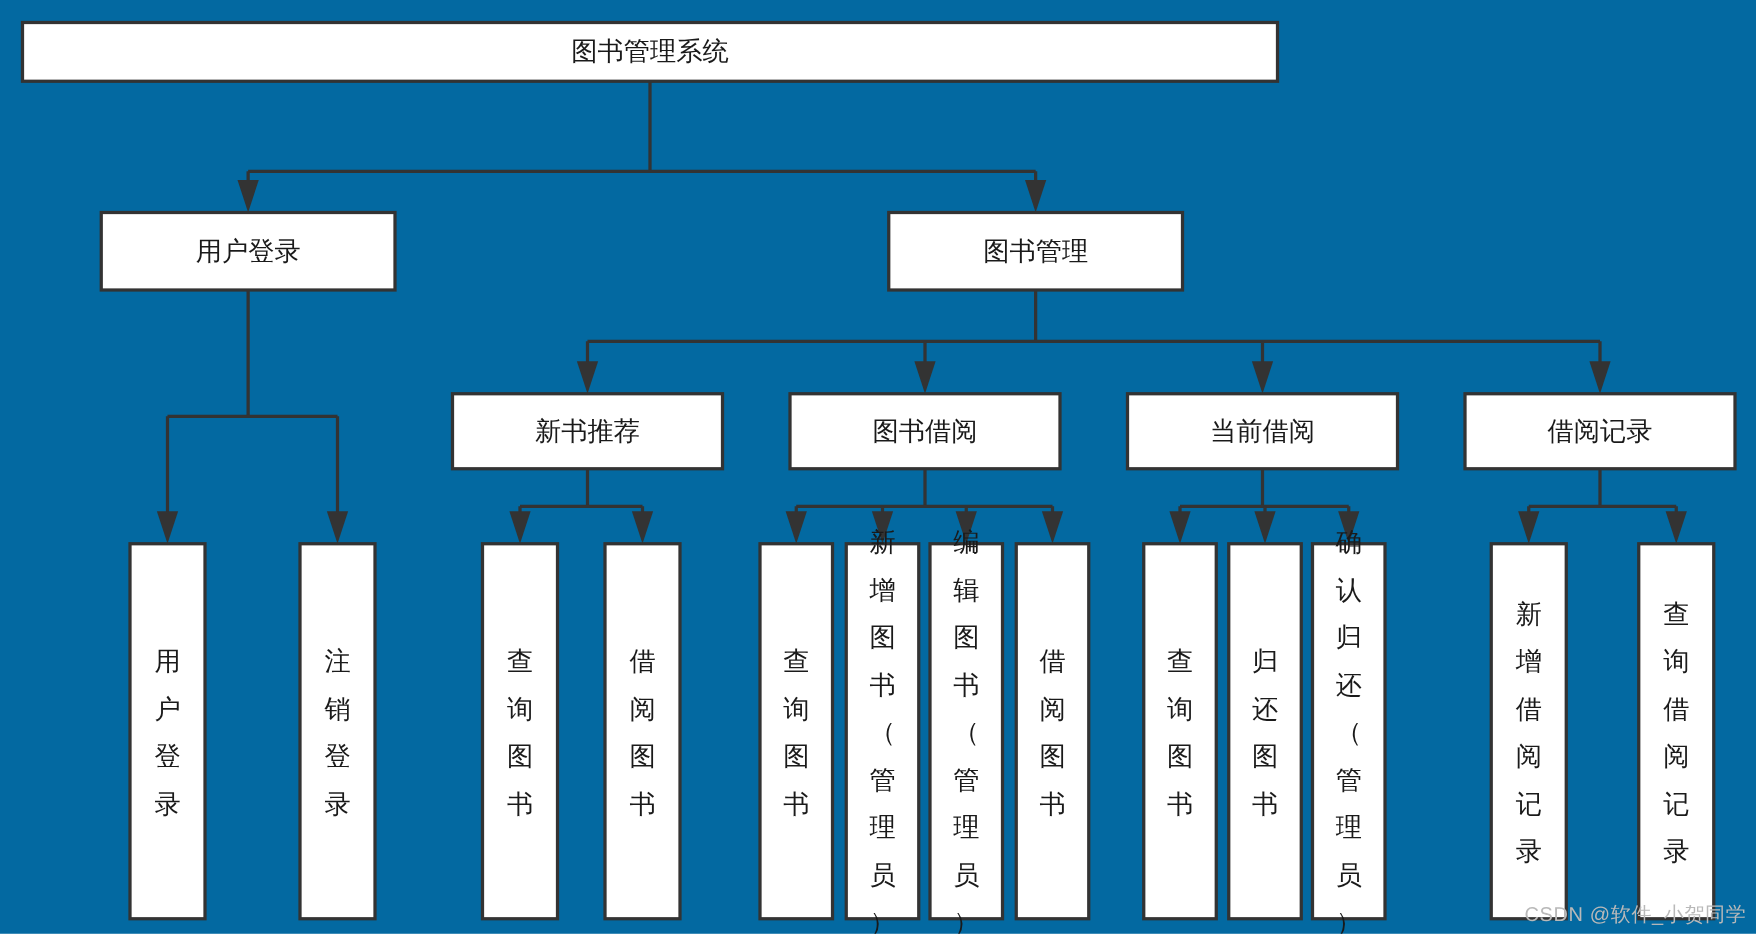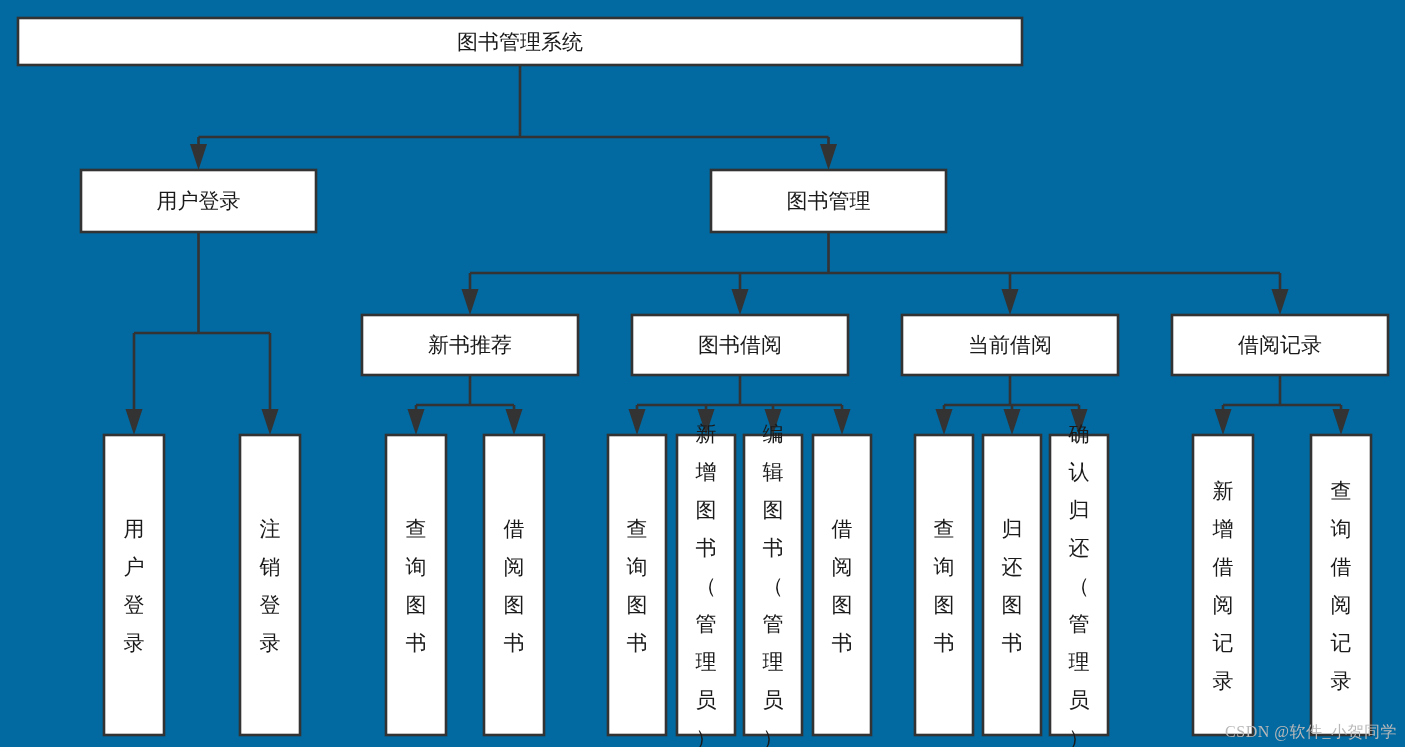--- a/index.html
+++ b/index.html
@@ -53,21 +53,21 @@
   .node-label-v {
     font-family: "DejaVu Sans", "Liberation Sans", sans-serif;
     font-size: 21px;
     fill: #1a1a1a;
     text-anchor: middle;
   }
   .watermark-text {
     position: absolute;
     right: 8px;
     bottom: 4px;
-    font-family: Liberation Serif, serif;
+    font-family: Liberation Sans, sans-serif;
     font-size: 16px;
     color: #b9b9b9;
     letter-spacing: 0.5px;
     white-space: nowrap;
     user-select: none;
   }
 </style>
 </head>
 <body>
 

